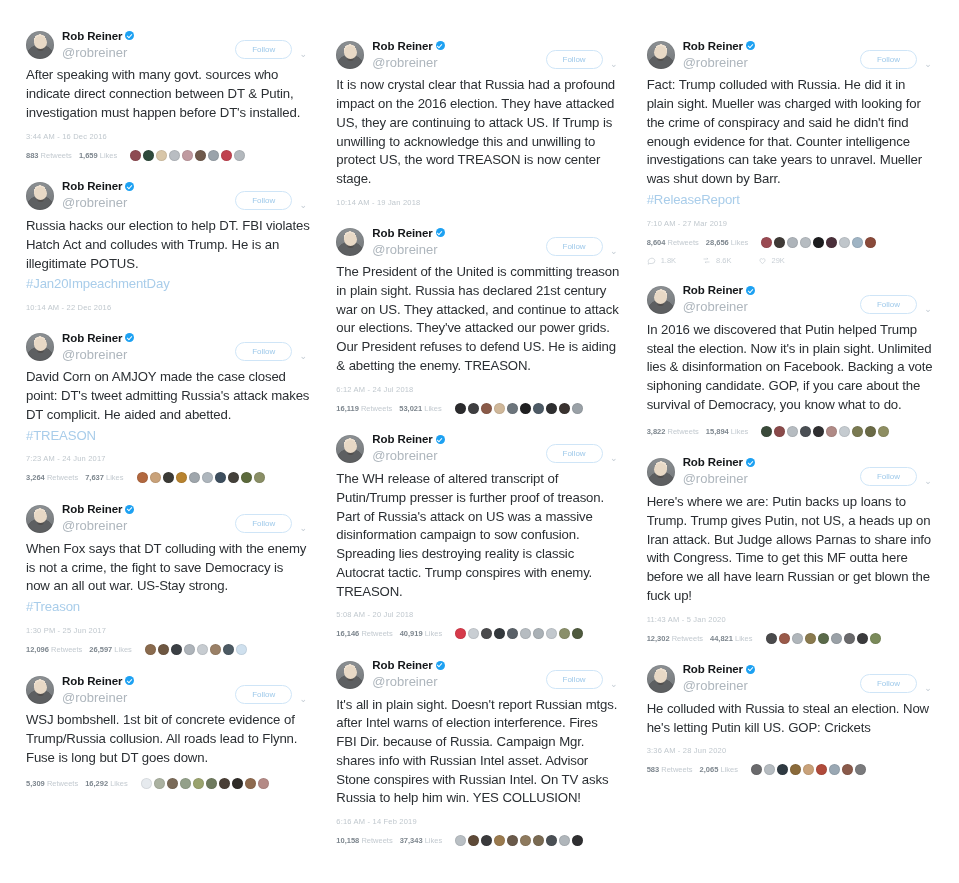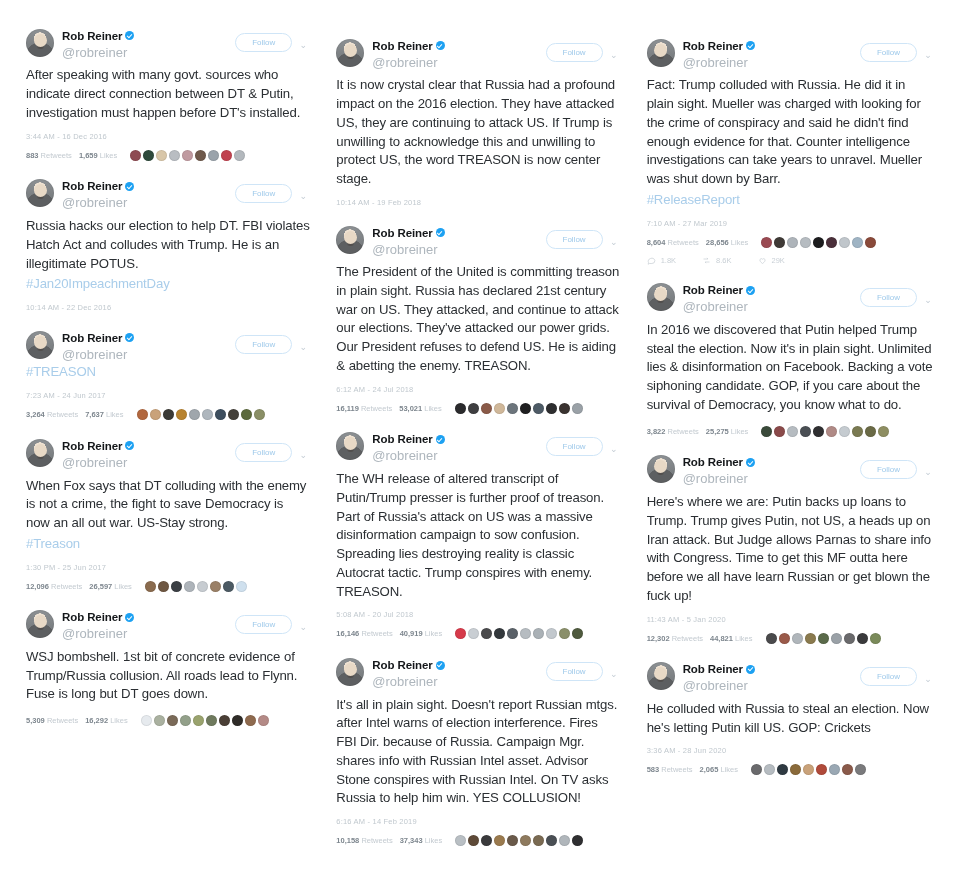--- a/index.html
+++ b/index.html
@@ -34,21 +34,21 @@
 
   .tweet {
     background: #ffffff;
     padding: 0 0 6px 0;
     margin-bottom: 6px;
   }
 
   
   .tw-head {
     display: flex;
-    align-items: center;
+    align-items: flex-end;
     padding: 4px 0 2px 0;
   }
   .avatar {
     width: 28px; height: 28px;
     border-radius: 50%;
     flex: 0 0 28px;
     margin-right: 8px;
     background:
       radial-gradient(circle at 50% 34%, #efe2d2 0 26%, rgba(239,226,210,0) 27%),
       radial-gradient(circle at 50% 100%, #5d5f61 0 46%, rgba(93,95,97,0) 47%),
@@ -226,20 +226,21 @@
         <div class="tw-body" style="padding-top: 0px;"><span class="hashtag">#Jan20ImpeachmentDay</span></div>
         <div class="tw-time">10:14 AM - 22 Dec 2016</div>
       </div>
       <div class="tweet">
         <div class="tw-head">
           <div class="avatar"></div>
           <div class="names"><span class="dispname">Rob Reiner</span><span class="verified"></span><span class="handle">@robreiner</span></div>
           <div class="follow-btn">Follow</div>
           <div class="caret">⌄</div>
         </div>
+        <div class="tw-body">David Corn on AMJOY made the case closed point: DT's tweet admitting Russia's attack makes DT complicit. He aided and abetted.</div>
         <div class="tw-body" style="padding-top: 0px;"><span class="hashtag">#TREASON</span></div>
         <div class="tw-time">7:23 AM - 24 Jun 2017</div>
         <div class="tw-stats">
           <div class="stat"><b>3,264</b> <span>Retweets</span></div>
           <div class="stat"><b>7,637</b> <span>Likes</span></div>
           <div class="facepile">
             <span class="face" style="background: rgb(178, 104, 63);"></span>
             <span class="face" style="background: rgb(201, 162, 122);"></span>
             <span class="face" style="background: rgb(59, 58, 54);"></span>
             <span class="face" style="background: rgb(184, 131, 47);"></span>
@@ -305,21 +306,21 @@
     </div>
   <div class="column col-2">
       <div class="tweet">
         <div class="tw-head">
           <div class="avatar"></div>
           <div class="names"><span class="dispname">Rob Reiner</span><span class="verified"></span><span class="handle">@robreiner</span></div>
           <div class="follow-btn">Follow</div>
           <div class="caret">⌄</div>
         </div>
         <div class="tw-body">It is now crystal clear that Russia had a profound impact on the 2016 election. They have attacked US, they are continuing to attack US. If Trump is unwilling to acknowledge this and unwilling to protect US, the word TREASON is now center stage.</div>
-        <div class="tw-time">10:14 AM - 19 Feb 2018</div>
+        <div class="tw-time">10:14 AM - 19 Jan 2018</div>
       </div>
       <div class="tweet">
         <div class="tw-head">
           <div class="avatar"></div>
           <div class="names"><span class="dispname">Rob Reiner</span><span class="verified"></span><span class="handle">@robreiner</span></div>
           <div class="follow-btn">Follow</div>
           <div class="caret">⌄</div>
         </div>
         <div class="tw-body">The President of the United is committing treason in plain sight. Russia has declared 21st century war on US. They attacked, and continue to attack our elections. They've attacked our power grids. Our President refuses to defend US. He is aiding &amp; abetting the enemy. TREASON.</div>
         <div class="tw-time">6:12 AM - 24 Jul 2018</div>
@@ -449,21 +450,21 @@
       <div class="tweet">
         <div class="tw-head">
           <div class="avatar"></div>
           <div class="names"><span class="dispname">Rob Reiner</span><span class="verified"></span><span class="handle">@robreiner</span></div>
           <div class="follow-btn">Follow</div>
           <div class="caret">⌄</div>
         </div>
         <div class="tw-body">In 2016 we discovered that Putin helped Trump steal the election. Now it's in plain sight. Unlimited lies &amp; disinformation on Facebook. Backing a vote siphoning candidate. GOP, if you care about the survival of Democracy, you know what to do.</div>
         <div class="tw-stats">
           <div class="stat"><b>3,822</b> <span>Retweets</span></div>
-          <div class="stat"><b>25,275</b> <span>Likes</span></div>
+          <div class="stat"><b>15,894</b> <span>Likes</span></div>
           <div class="facepile">
             <span class="face" style="background: rgb(58, 74, 58);"></span>
             <span class="face" style="background: rgb(138, 74, 74);"></span>
             <span class="face" style="background: rgb(182, 188, 193);"></span>
             <span class="face" style="background: rgb(74, 79, 84);"></span>
             <span class="face" style="background: rgb(47, 47, 49);"></span>
             <span class="face" style="background: rgb(176, 138, 134);"></span>
             <span class="face" style="background: rgb(197, 203, 208);"></span>
             <span class="face" style="background: rgb(122, 122, 82);"></span>
             <span class="face" style="background: rgb(106, 106, 70);"></span>

